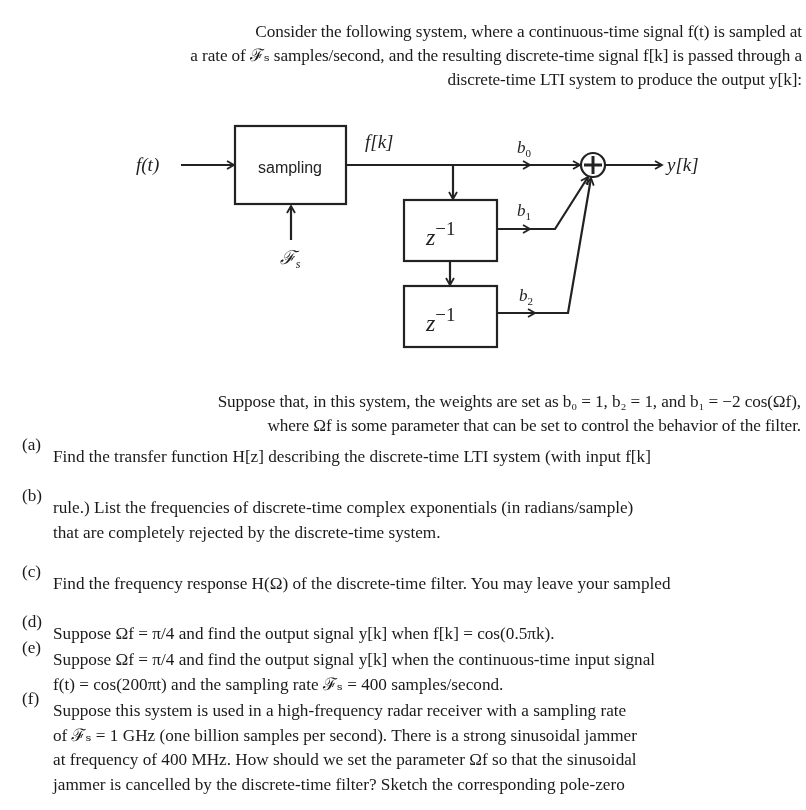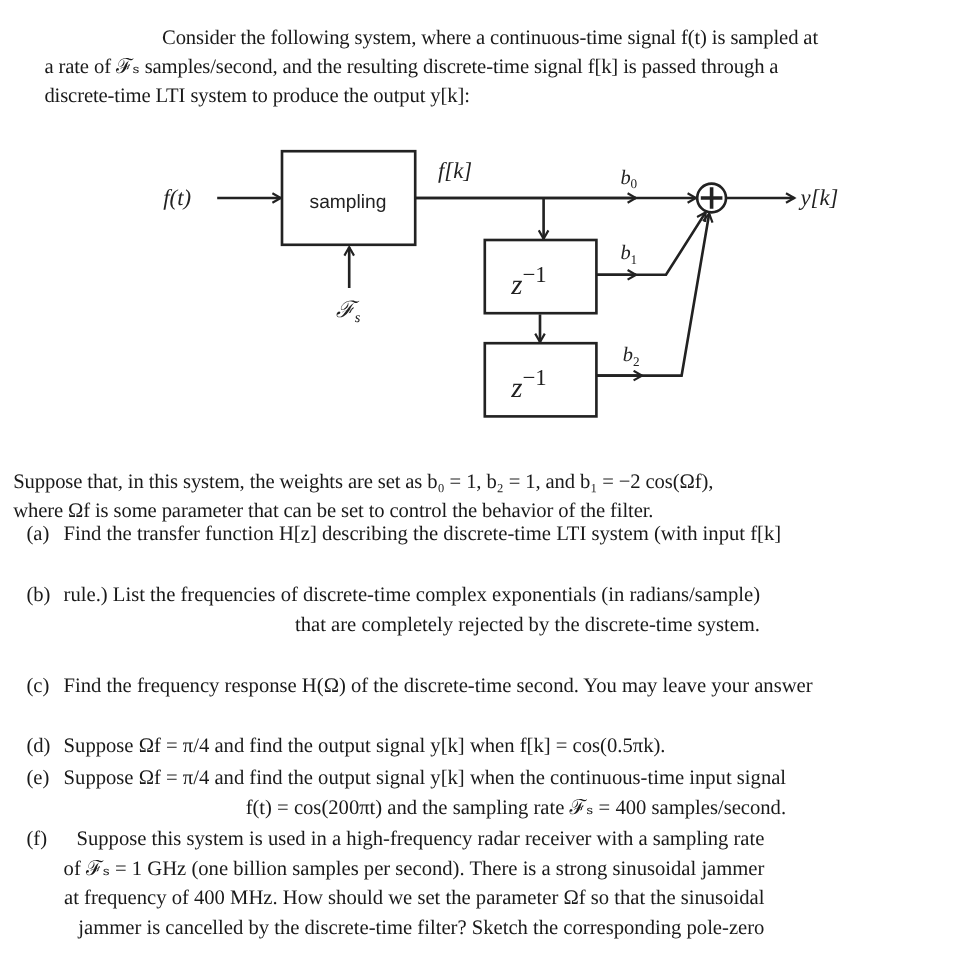--- a/index.html
+++ b/index.html
@@ -1,26 +1,26 @@
 <!DOCTYPE html>
 <html><head>
 <meta charset="utf-8">
 <style>
   html, body { margin:0; padding:0; background:#ffffff; }
   body { width:806px; height:810px; position:relative; overflow:hidden;
          font-family:"Liberation Serif","DejaVu Serif",serif; color:#1a1a1a; }
   .para { position:absolute; font-size:17.2px; line-height:24px; letter-spacing:-0.1px; }
-  .para p { margin:0; white-space:nowrap; }
+  .para p { margin:0; white-space:nowrap;text-align:right; }
   #intro { left:37px; top:20px; width:765px; }
   #intro p.first { padding-left:98px; }
   #diagram { position:absolute; left:0; top:110px; }
   #setup { left:11px; top:390px; width:790px; }
   .item { position:absolute; left:22px; width:780px; font-size:17.2px; line-height:24.5px; }
   .item .lbl { position:absolute; left:0; top:0; }
-  .item .body { position:absolute; left:31px; top:0;text-align:right; }
+  .item .body { position:absolute; left:31px; top:12px; }
   .item .body p { margin:0; white-space:nowrap; }
   #qa { top:433px; } #qb { top:484px; } #qc { top:560px; }
   #qd { top:610px; } #qe { top:636px; } #qf { top:687px; }
   svg text { font-family:"Liberation Serif","DejaVu Serif",serif; }
 </style>
 </head>
 <body>
 
 <div id="intro" class="para">
   <p class="first">Consider the following system, where a continuous-time signal f(t) is sampled at</p>
@@ -94,21 +94,21 @@
   <span class="lbl">(b)</span>
   <div class="body">
     <p>rule.) List the frequencies of discrete-time complex exponentials (in radians/sample)</p>
     <p>that are completely rejected by the discrete-time system.</p>
   </div>
 </div>
 
 <div id="qc" class="item">
   <span class="lbl">(c)</span>
   <div class="body">
-    <p>Find the frequency response H(Ω) of the discrete-time second. You may leave your answer</p>
+    <p>Find the frequency response H(Ω) of the discrete-time filter. You may leave your sampled</p>
   </div>
 </div>
 
 <div id="qd" class="item">
   <span class="lbl">(d)</span>
   <div class="body">
     <p>Suppose Ωf = π/4 and find the output signal y[k] when f[k] = cos(0.5πk).</p>
   </div>
 </div>
 

